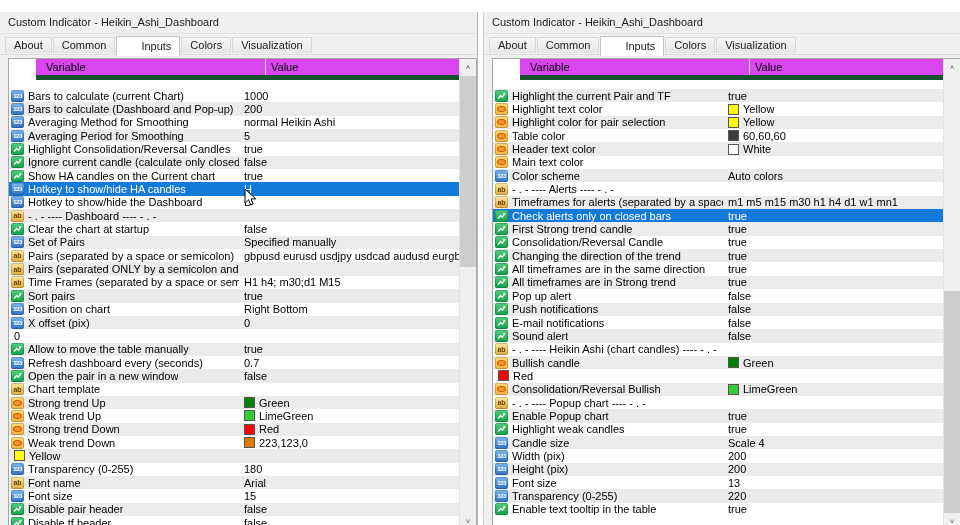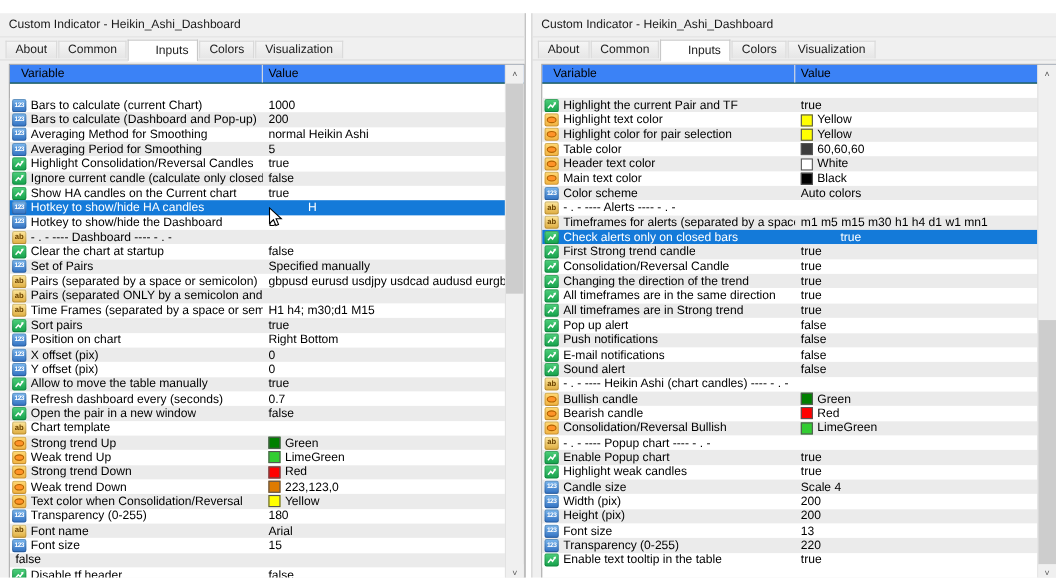--- a/index.html
+++ b/index.html
@@ -11,28 +11,28 @@
   .titlebar{height:21px;line-height:21px;padding-left:8px;border-bottom:1px solid #e2e2e2;
             color:#1a1a1a;white-space:nowrap;overflow:hidden;}
   .tabs{position:absolute;left:5px;top:24px;height:18px;display:flex;align-items:center;z-index:2;}
   .tab{height:15px;line-height:15px;padding:0 8px;border:1px solid #d9d9d9;border-bottom:none;
        background:linear-gradient(#f5f5f5,#e6e6e6);margin-right:1px;color:#222;cursor:default;}
   .tab.active{background:#ffffff;height:18px;line-height:18px;border:1px solid #c8c8c8;border-bottom:1px solid #fff;
        position:relative;top:1px;padding-left:24px;}
   .tabline{position:absolute;left:0;right:0;top:42px;border-top:1px solid #dcdcdc;}
   .tablewrap{position:absolute;left:8px;top:46px;width:469px;height:472px;background:#fff;
              border:1px solid #a7a7a7;box-sizing:border-box;}
-  .thead{height:16px;display:flex;border-bottom:1px solid #14532d;background:#3b82f6;}
+  .thead{height:16px;display:flex;border-bottom:5px solid #14532d;background:#d946ef;margin-left:27px;}
   .thead .hv{width:230px;box-sizing:border-box;padding-left:10px;line-height:16px;border-right:1px solid #e0e0e0;}
   .thead .hl{flex:1;padding-left:5px;line-height:16px;}
   .tbody{position:absolute;left:0;top:16px;right:16px;display:grid;grid-auto-rows:13.35px;margin-top:14px;}
   .row{display:flex;background:#fff;overflow:hidden;}
   .tbody.stripe-even .row:nth-child(even){background:#ebebeb;}
   .tbody.stripe-odd  .row:nth-child(odd){background:#ebebeb;}
-  .row.sel{background:#147ad9 !important;color:#fff;gap:36px;}
+  .row.sel{background:#147ad9 !important;color:#fff;}
   .cell{display:flex;align-items:center;box-sizing:border-box;overflow:hidden;white-space:nowrap;}
   .cell.var{width:230px;padding-left:2px;flex:none;}
   .cell.val{flex:1;padding-left:5px;}
   .plabel{margin-left:4px;overflow:hidden;white-space:nowrap;}
   .ic{width:13px;height:12px;flex:none;border-radius:2px;display:flex;align-items:center;justify-content:center;
       font-weight:bold;box-shadow:inset 0 0 0 1px rgba(0,0,0,0.18);}
   .ic-num{background:linear-gradient(#7db9ef,#2f6fc0);color:#fff;font-size:6px;letter-spacing:-0.5px;}
   .ic-bool{background:linear-gradient(#4fd07c,#13a04a);}
   .ic-str{background:linear-gradient(#ffe9a0,#ddaa3c);color:#6b4300;font-size:7px;}
   .ic-color{background:linear-gradient(#ffd976,#f2b13e);position:relative;}
@@ -246,24 +246,20 @@
         <div class="row">
           <div class="cell var">
             <span class="ic ic-num">123</span>
             <span class="plabel">X offset (pix)</span>
           </div>
           <div class="cell val">
             <span>0</span>
           </div>
         </div>
         <div class="row">
-          <div class="cell var">
-            <span class="ic ic-num">123</span>
-            <span class="plabel">Y offset (pix)</span>
-          </div>
           <div class="cell val">
             <span>0</span>
           </div>
         </div>
         <div class="row">
           <div class="cell var">
             <span class="ic ic-bool">
               <svg width="11" height="10" viewBox="0 0 12 12">
                 <polyline points="2,9 5,5.5 7,7.5 10,3" fill="none" stroke="#fff" stroke-width="1.6"></polyline>
                 <polygon points="10.8,2.2 7.6,3 10,5.4" fill="#fff"></polygon>
@@ -341,24 +337,20 @@
           <div class="cell var">
             <span class="ic ic-color"></span>
             <span class="plabel">Weak trend Down</span>
           </div>
           <div class="cell val">
             <span class="swatch" style="background: rgb(223, 123, 0);"></span>
             <span>223,123,0</span>
           </div>
         </div>
         <div class="row">
-          <div class="cell var">
-            <span class="ic ic-color"></span>
-            <span class="plabel">Text color when Consolidation/Reversal</span>
-          </div>
           <div class="cell val">
             <span class="swatch" style="background: rgb(255, 255, 0);"></span>
             <span>Yellow</span>
           </div>
         </div>
         <div class="row">
           <div class="cell var">
             <span class="ic ic-num">123</span>
             <span class="plabel">Transparency (0-255)</span>
           </div>
@@ -378,20 +370,29 @@
         <div class="row">
           <div class="cell var">
             <span class="ic ic-num">123</span>
             <span class="plabel">Font size</span>
           </div>
           <div class="cell val">
             <span>15</span>
           </div>
         </div>
         <div class="row">
+          <div class="cell var">
+            <span class="ic ic-bool">
+              <svg width="11" height="10" viewBox="0 0 12 12">
+                <polyline points="2,9 5,5.5 7,7.5 10,3" fill="none" stroke="#fff" stroke-width="1.6"></polyline>
+                <polygon points="10.8,2.2 7.6,3 10,5.4" fill="#fff"></polygon>
+              </svg>
+            </span>
+            <span class="plabel">Disable pair header</span>
+          </div>
           <div class="cell val">
             <span>false</span>
           </div>
         </div>
         <div class="row">
           <div class="cell var">
             <span class="ic ic-bool">
               <svg width="11" height="10" viewBox="0 0 12 12">
                 <polyline points="2,9 5,5.5 7,7.5 10,3" fill="none" stroke="#fff" stroke-width="1.6"></polyline>
                 <polygon points="10.8,2.2 7.6,3 10,5.4" fill="#fff"></polygon>
@@ -499,24 +500,20 @@
           <div class="cell val">
             <span class="swatch" style="background: rgb(255, 255, 255);"></span>
             <span>White</span>
           </div>
         </div>
         <div class="row">
           <div class="cell var">
             <span class="ic ic-color"></span>
             <span class="plabel">Main text color</span>
           </div>
-          <div class="cell val">
-            <span class="swatch" style="background: rgb(0, 0, 0);"></span>
-            <span>Black</span>
-          </div>
         </div>
         <div class="row">
           <div class="cell var">
             <span class="ic ic-num">123</span>
             <span class="plabel">Color scheme</span>
           </div>
           <div class="cell val">
             <span>Auto colors</span>
           </div>
         </div>
@@ -691,24 +688,20 @@
           <div class="cell var">
             <span class="ic ic-color"></span>
             <span class="plabel">Bullish candle</span>
           </div>
           <div class="cell val">
             <span class="swatch" style="background: rgb(0, 128, 0);"></span>
             <span>Green</span>
           </div>
         </div>
         <div class="row">
-          <div class="cell var">
-            <span class="ic ic-color"></span>
-            <span class="plabel">Bearish candle</span>
-          </div>
           <div class="cell val">
             <span class="swatch" style="background: rgb(255, 0, 0);"></span>
             <span>Red</span>
           </div>
         </div>
         <div class="row">
           <div class="cell var">
             <span class="ic ic-color"></span>
             <span class="plabel">Consolidation/Reversal Bullish</span>
           </div>

